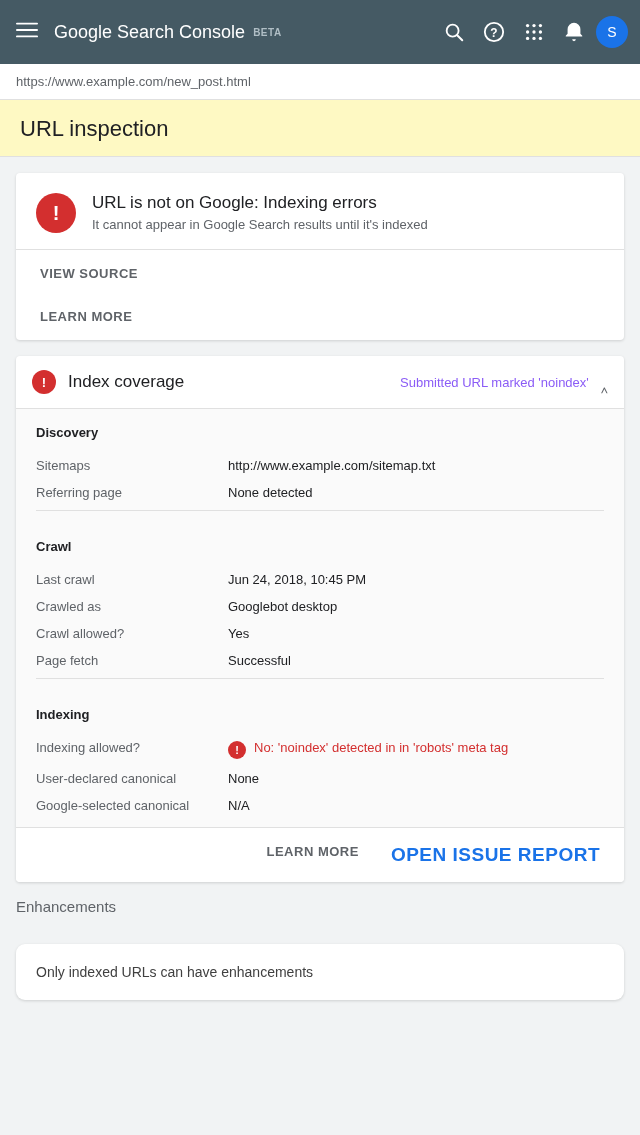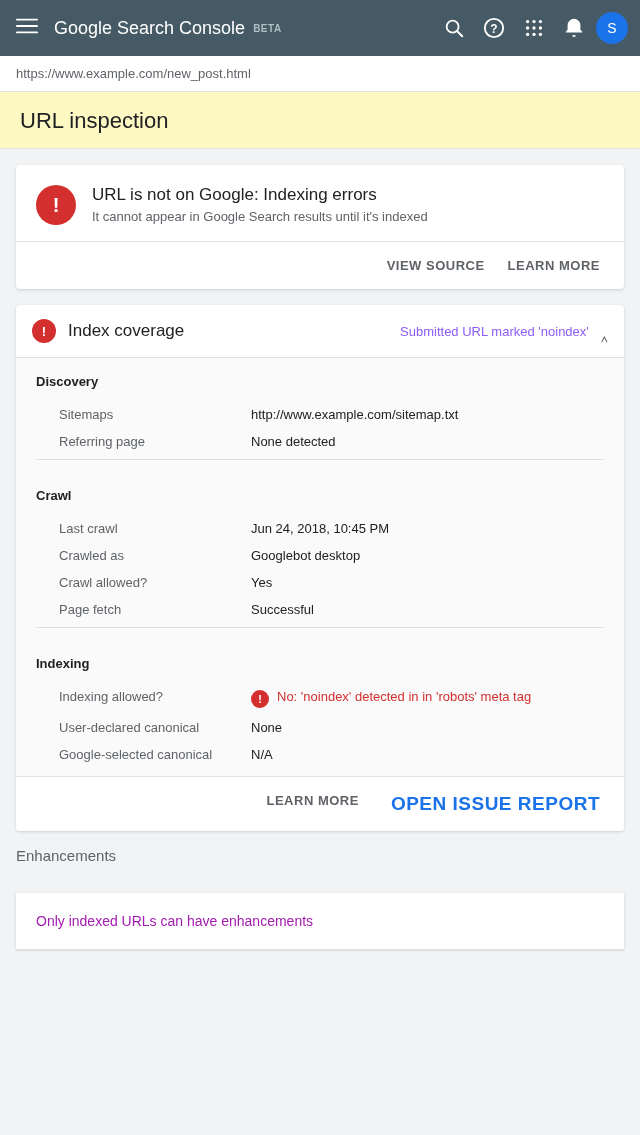--- a/index.html
+++ b/index.html
@@ -9,21 +9,21 @@
       background: #f1f3f4;
       width: 640px;
       min-height: 1135px;
       font-size: 14px;
       color: #202124;
     }
 
     
     .header {
       background: #455a64;
-      height: 56px;
+      height: 64px;
       display: flex;
       align-items: center;
       padding: 0 12px;
       gap: 12px;
     }
     .header-menu-icon {
       color: white;
       font-size: 20px;
       cursor: pointer;
       padding: 4px;
@@ -144,21 +144,22 @@
     }
     .error-card-subtitle {
       font-size: 13px;
       color: #5f6368;
     }
     .error-card-actions {
       border-top: 1px solid #e0e0e0;
       padding: 10px 16px;
       display: flex;
       justify-content: flex-end;
-      gap: 7px;
+      gap: 16px;
+      flex-direction: column;
     }
     .text-btn {
       font-size: 13px;
       font-weight: 600;
       color: #5f6368;
       letter-spacing: 0.5px;
       text-transform: uppercase;
       cursor: pointer;
       padding: 6px 8px;
     }
@@ -223,21 +224,20 @@
     .details-row {
       display: flex;
       align-items: flex-start;
       padding: 6px 0;
       gap: 12px;
     }
     .details-row-label {
       font-size: 13px;
       color: #5f6368;
       flex: 0 0 180px;
-      margin-left: 23px;
     }
     .details-row-value {
       font-size: 13px;
       color: #202124;
       flex: 1;
       display: flex;
       align-items: flex-start;
       gap: 8px;
     }
     .details-row-value.error-value {
@@ -284,25 +284,25 @@
     .enhancements-section {
       padding: 0 16px 16px;
     }
     .enhancements-label {
       font-size: 15px;
       color: #5f6368;
       margin-bottom: 29px;
     }
     .enhancements-card {
       background: white;
-      border-radius: 0;
+      border-radius: 9px;
       box-shadow: 0 1px 3px rgba(0,0,0,0.15);
       padding: 20px 20px;
       font-size: 14px;
-      color: #a21caf;
+      color: #404040;
       margin-top: 16px;
     }
 
     
     svg { display: inline-block; }
   </style>
 </head>
 <body>
 
 <header class="header">

